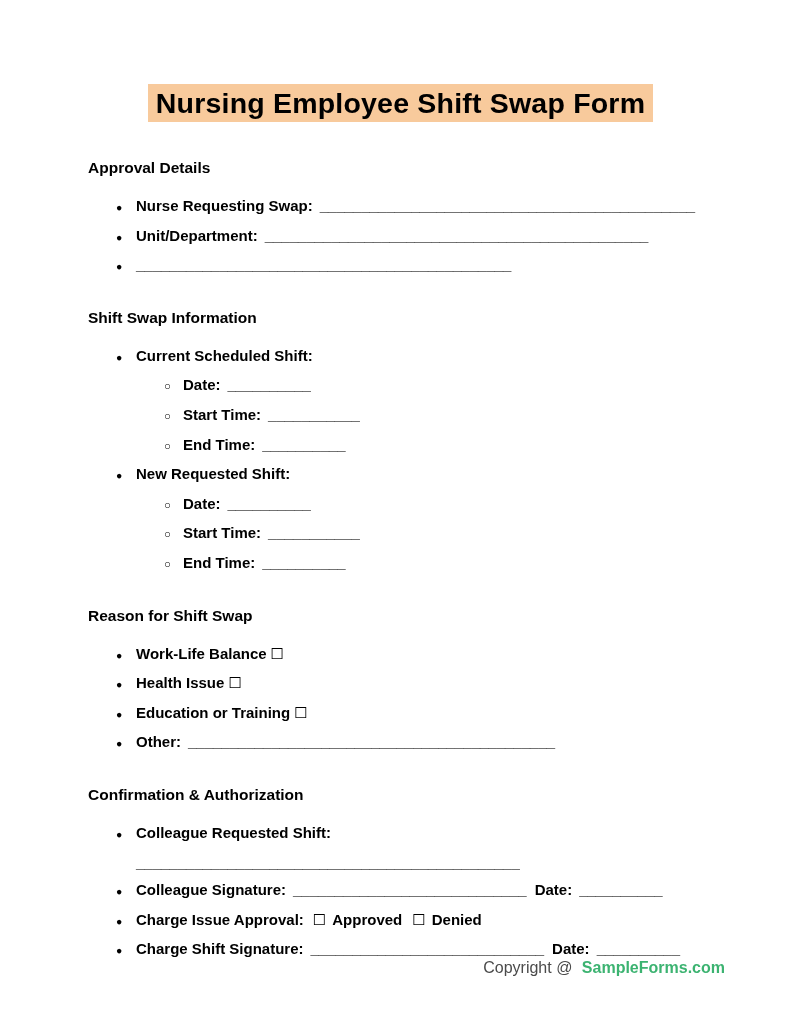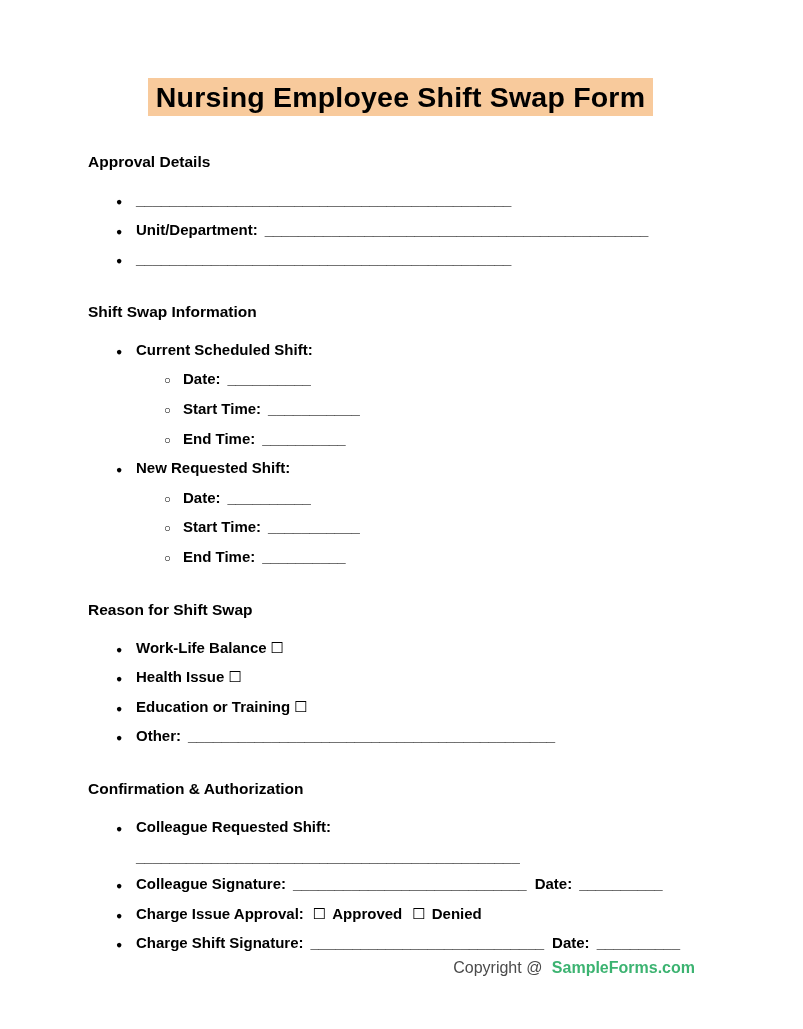--- a/index.html
+++ b/index.html
@@ -10,21 +10,21 @@
     height: 1029px;
     background: #ffffff;
     font-family: "Liberation Sans", "DejaVu Sans", sans-serif;
     font-weight: bold;
     color: #000000;
     font-size: 15px;
     padding: 0 90px 0 88px;
     overflow: hidden;
   }
   .title {
-    margin: 11px;
+    margin: 17px;
     padding-top: 70px;
     text-align: center;
     font-size: 28.5px;
     font-weight: bold;
     letter-spacing: 0.2px;
   }
   .title .highlight {
     background: #f8ca9c;
     padding: 3px 8px;
   }
@@ -65,21 +65,21 @@
     font-size: 15px;
     font-family: "DejaVu Sans", sans-serif;
     cursor: pointer;
   }
   .checkbox.pre { margin: 0 6px 0 2px; }
   .opt { margin-right: 8px; }
   .date-lbl { margin: 0 7px 0 8px; }
   .footer {
     position: absolute;
     top: 959px;
-    right: 108px;
+    right: 78px;
     font-size: 16px;
     font-weight: normal;
     color: #4a4a4a;
   }
   .footer .brand {
     color: #3CB371;
     font-weight: bold;
     text-decoration: none;
     cursor: pointer;
     margin-left: 5px;
@@ -92,20 +92,21 @@
 
   <h1 class="title">
     <span class="highlight">Nursing Employee Shift Swap Form</span>
   </h1>
 
   <h2 class="section first">Approval Details</h2>
   <ul class="l1">
     <li>
       <div class="row">
         <span class="marker bullet">●</span>
+        <span class="lbl">Nurse Requesting Swap:</span>
         <span class="blank">_____________________________________________</span>
       </div>
     </li>
     <li>
       <div class="row">
         <span class="marker bullet">●</span>
         <span class="lbl">Unit/Department:</span>
         <span class="blank">______________________________________________</span>
       </div>
     </li>

